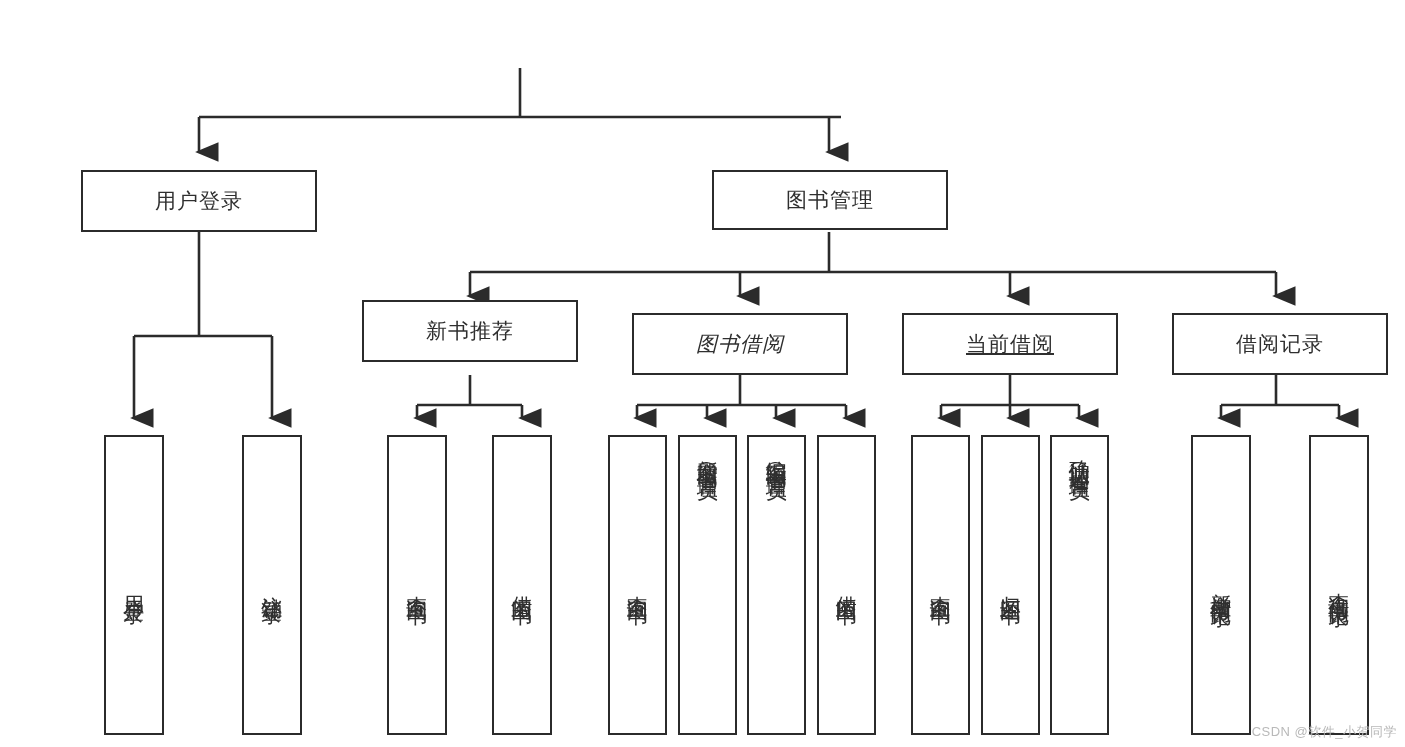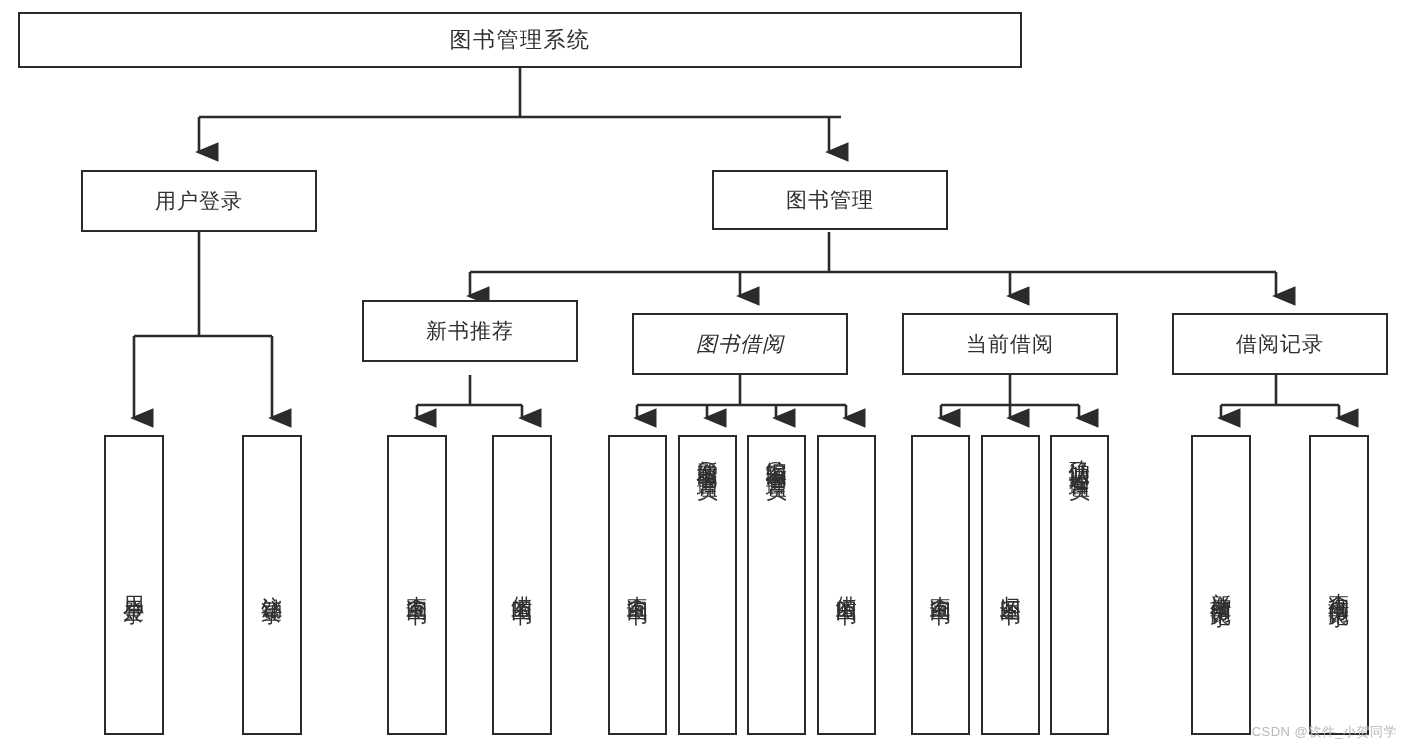--- a/index.html
+++ b/index.html
@@ -123,38 +123,35 @@
       <path d="M 1010 405 L 1010 418" marker-end="url(#arrow)"></path>
       <path d="M 1079 405 L 1079 418" marker-end="url(#arrow)"></path>
 
       <path d="M 1276 375 L 1276 405"></path>
       <path d="M 1221 405 L 1339 405"></path>
       <path d="M 1221 405 L 1221 418" marker-end="url(#arrow)"></path>
       <path d="M 1339 405 L 1339 418" marker-end="url(#arrow)"></path>
     </g>
   </svg>
 
-  <div class="node root horiz" style="left:18px; top:12px; width:1004px; height:56px;">
-    <span class="label">图书管理系统</span>
-  </div>
 
   <div class="node horiz" style="left:81px; top:170px; width:236px; height:62px;">
     <span class="label">用户登录</span>
   </div>
   <div class="node horiz" style="left:712px; top:170px; width:236px; height:60px;">
     <span class="label">图书管理</span>
   </div>
 
   <div class="node horiz" style="left:362px; top:300px; width:216px; height:62px;">
     <span class="label">新书推荐</span>
   </div>
   <div class="node horiz" style="left:632px; top:313px; width:216px; height:62px;font-style:italic;">
     <span class="label">图书借阅</span>
   </div>
-  <div class="node horiz" style="left:902px; top:313px; width:216px; height:62px;">
+  <div class="node horiz" style="left:902px; top:313px; width:216px; height:62px;text-decoration:underline;">
     <span class="label">当前借阅</span>
   </div>
   <div class="node horiz" style="left:1172px; top:313px; width:216px; height:62px;">
     <span class="label">借阅记录</span>
   </div>
 
   <div class="node leaf mid" style="left:104px; top:435px; width:60px; height:300px;">
     <span class="label">用户登录</span>
   </div>
   <div class="node leaf mid" style="left:242px; top:435px; width:60px; height:300px;">

